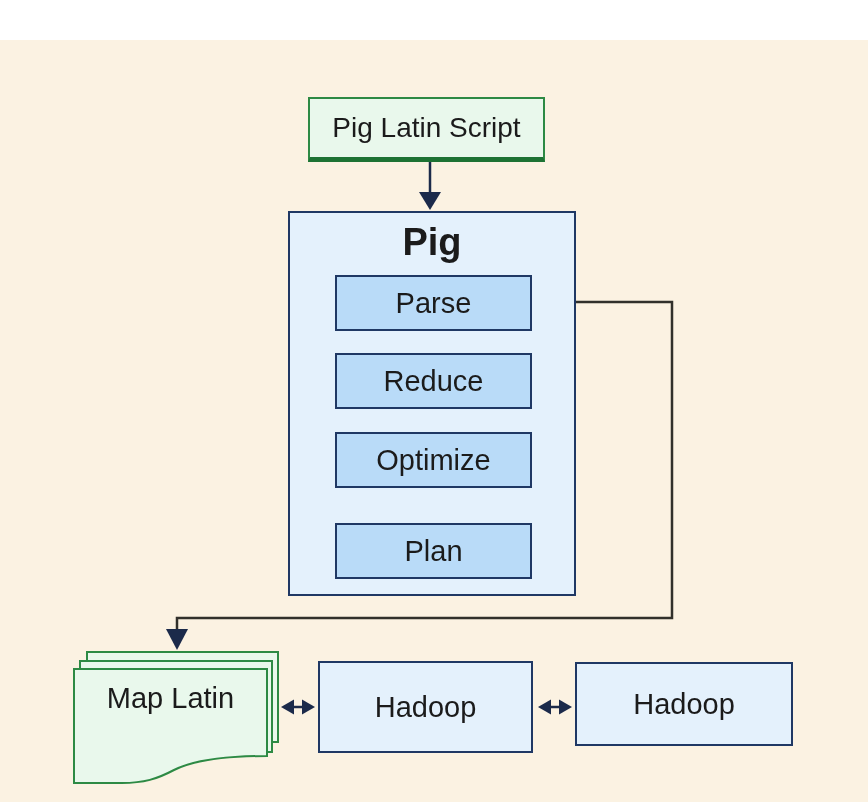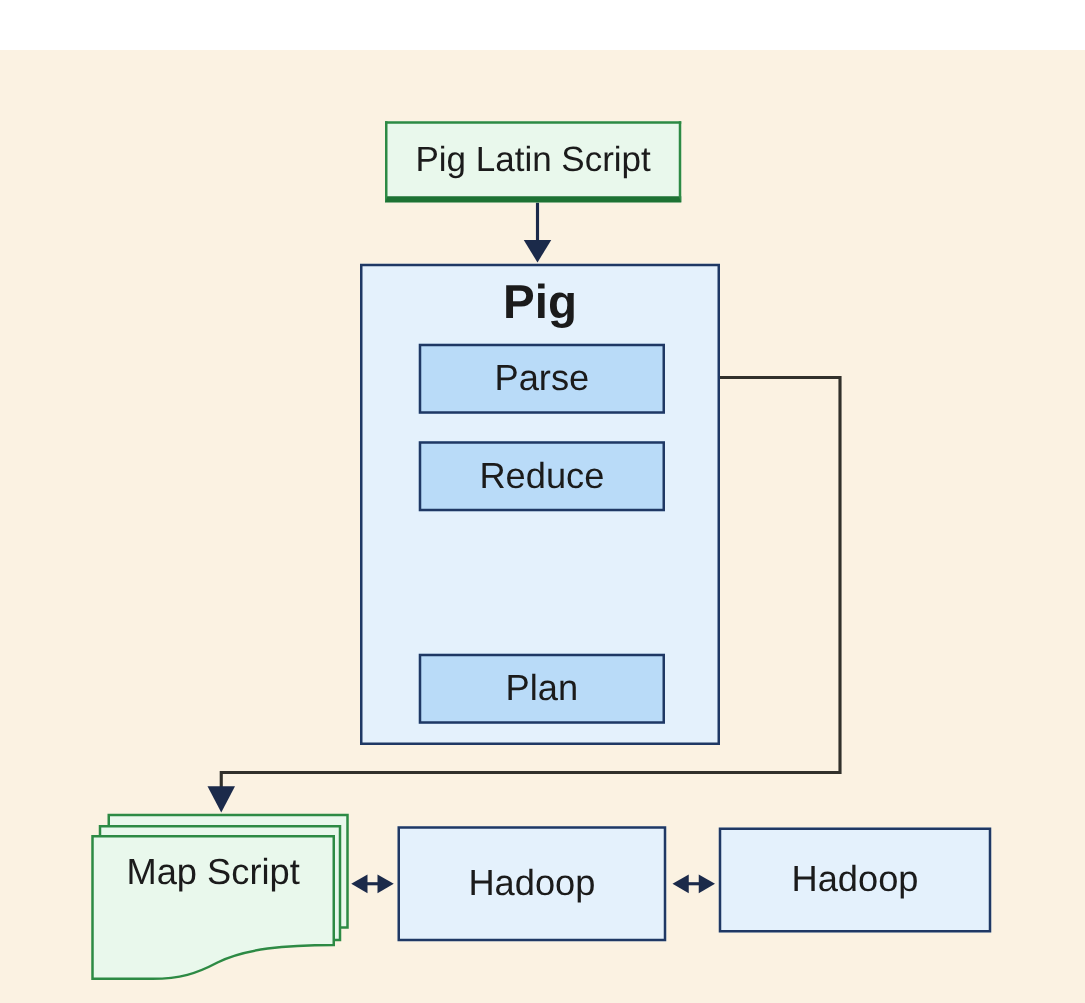--- a/index.html
+++ b/index.html
@@ -110,25 +110,26 @@
   </svg>
 
   <div class="node green-box">
     <span>Pig Latin Script</span>
   </div>
 
   <div class="pig-container">
     <div class="pig-title">Pig</div>
     <div class="step step-0">Parse</div>
     <div class="step step-1">Reduce</div>
+    <div class="step step-2">Optimize</div>
     <div class="step step-3">Plan</div>
   </div>
 
   <div class="doc-label">
-    <div>Map Script</div>
+    <div>Map Latin</div>
   </div>
 
   <div class="node blue-box hadoop-mr">
     <div>Hadoop</div>
   </div>
 
   <div class="node blue-box hadoop-hdfs">
     <div>Hadoop</div>
   </div>
 

